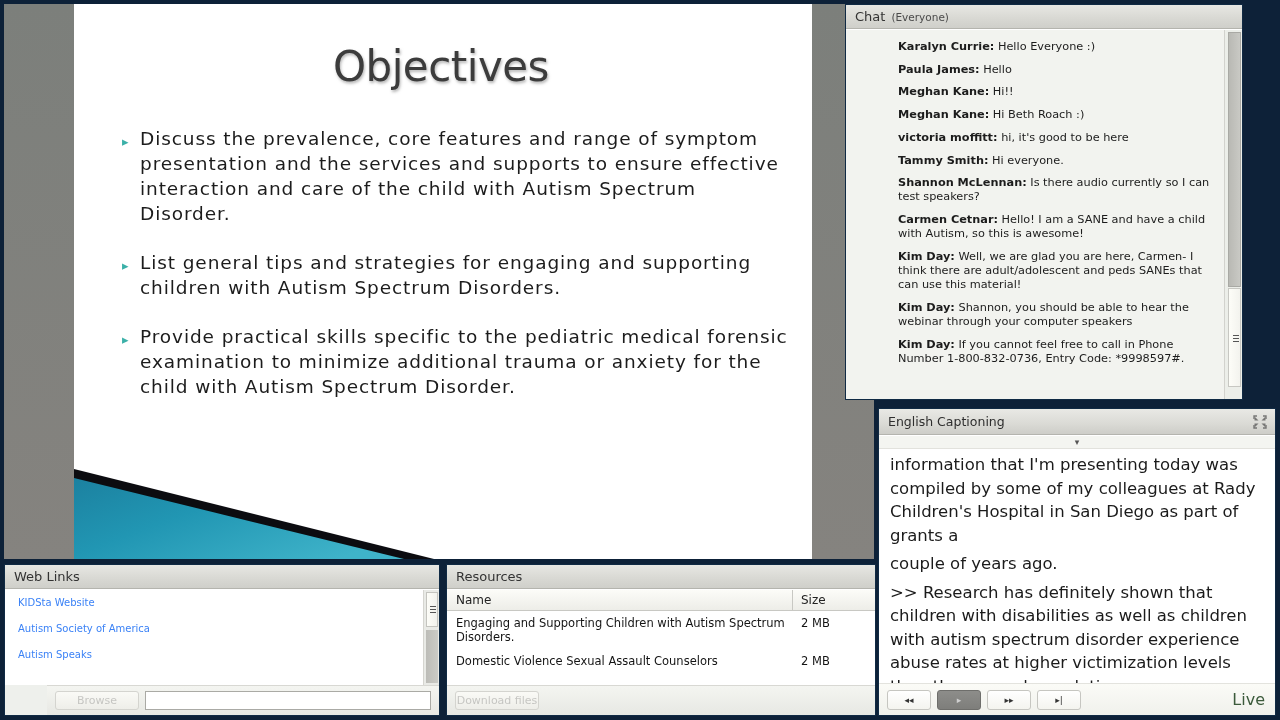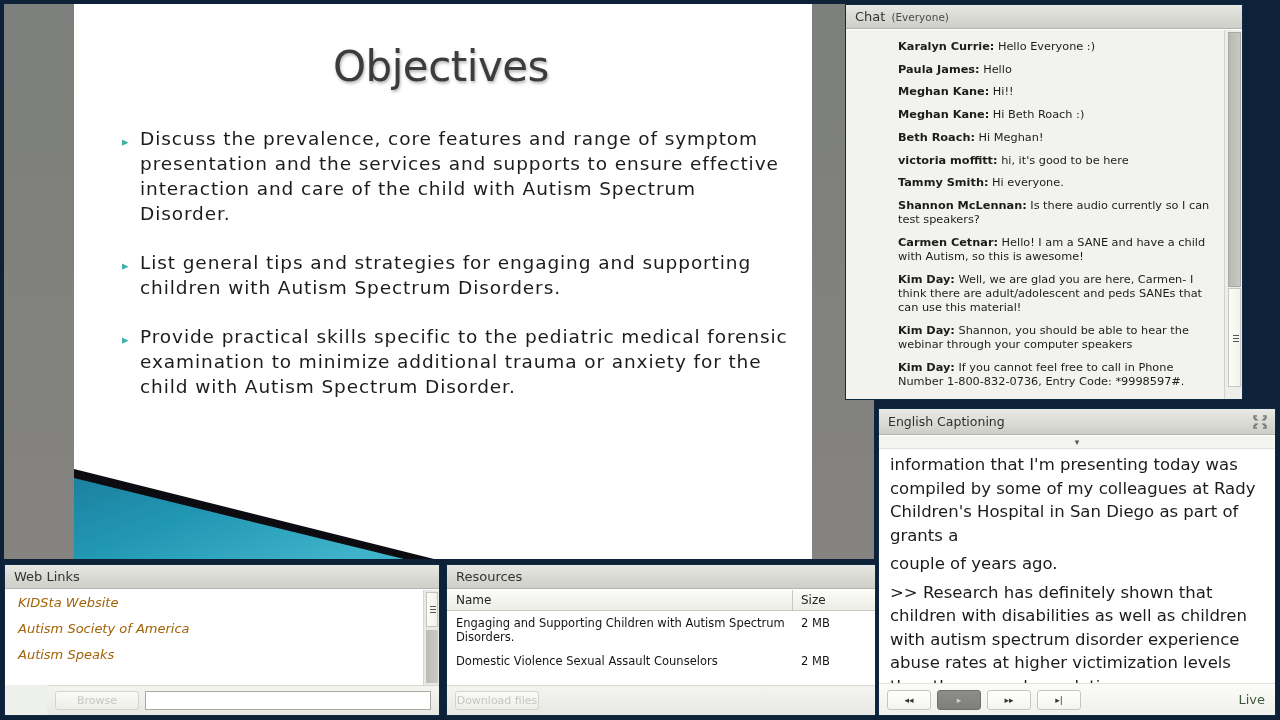--- a/index.html
+++ b/index.html
@@ -183,43 +183,42 @@
     font-size: 9px; color: #333;
     display:flex; align-items:center; justify-content:center;
     cursor: pointer;
   }
   .cap-btn.active {
     background: linear-gradient(180deg,#8d8d8a,#7e7e7b);
     border-color: #6e6e6b; color: #cfcfcf;
   }
   #live-label {
     margin-left: auto;
-    font-size: 13px;
+    font-size: 16px;
     color: #3b5a3b;
   }
 
   
   #weblinks-panel {
     position: absolute;
     left: 4px; top: 564px;
     width: 436px; height: 152px;
     background: #eef0ec;
     border: 1px solid #102a44;
     display: flex; flex-direction: column;
   }
   #weblinks-list {
     flex: 1 1 auto; position: relative;
     background: #ffffff; overflow: hidden;
     border-top: 1px solid #fff;
   }
   .wl-item {
-    font-size: 13px; color: #a16207;
+    font-size: 10px; color: #3b82f6;
     padding: 6px 10px 6px 13px;
     line-height: 14px;
-    font-style: italic;
   }
   #wl-sb {
     position:absolute; right:0; top:0; bottom:0; width:16px;
     background:#e9eae6; border-left:1px solid #d5d5d0;
   }
   #wl-sb-thumb {
     position:absolute; left:2px; top:2px; width:12px; height:35px;
     background: linear-gradient(90deg,#fdfdf8,#f1f1ec);
     border:1px solid #c4c4bf;
   }
@@ -327,21 +326,20 @@
     <div class="panel-head">
       <span class="panel-title">Chat</span>
       <span class="panel-sub">(Everyone)</span>
     </div>
     <div id="chat-body">
       <div id="chat-scroll">
         <div class="chat-msg"><span class="chat-author">Karalyn Currie:</span> <span>Hello Everyone :)</span></div>
         <div class="chat-msg"><span class="chat-author">Paula James:</span> <span>Hello</span></div>
         <div class="chat-msg"><span class="chat-author">Meghan Kane:</span> <span>Hi!!</span></div>
         <div class="chat-msg"><span class="chat-author">Meghan Kane:</span> <span>Hi Beth Roach :)</span></div>
-        <div class="chat-msg"><span class="chat-author">Beth Roach:</span> <span>Hi Meghan!</span></div>
         <div class="chat-msg"><span class="chat-author">victoria moffitt:</span> <span>hi, it's good to be here</span></div>
         <div class="chat-msg"><span class="chat-author">Tammy Smith:</span> <span>Hi everyone.</span></div>
         <div class="chat-msg"><span class="chat-author">Shannon McLennan:</span> <span>Is there audio currently so I can test speakers?</span></div>
         <div class="chat-msg"><span class="chat-author">Carmen Cetnar:</span> <span>Hello!  I am a SANE and have a child with Autism, so this is awesome!</span></div>
         <div class="chat-msg"><span class="chat-author">Kim Day:</span> <span>Well, we are glad you are here, Carmen- I think there are adult/adolescent and peds SANEs that can use this material!</span></div>
         <div class="chat-msg"><span class="chat-author">Kim Day:</span> <span>Shannon, you should be able to hear the webinar through your computer speakers</span></div>
         <div class="chat-msg"><span class="chat-author">Kim Day:</span> <span>If you cannot feel free to call in Phone Number 1-800-832-0736, Entry Code: *9998597#.</span></div>
       </div>
       <div id="chat-sb">
         <div id="chat-sb-track-top"></div>

